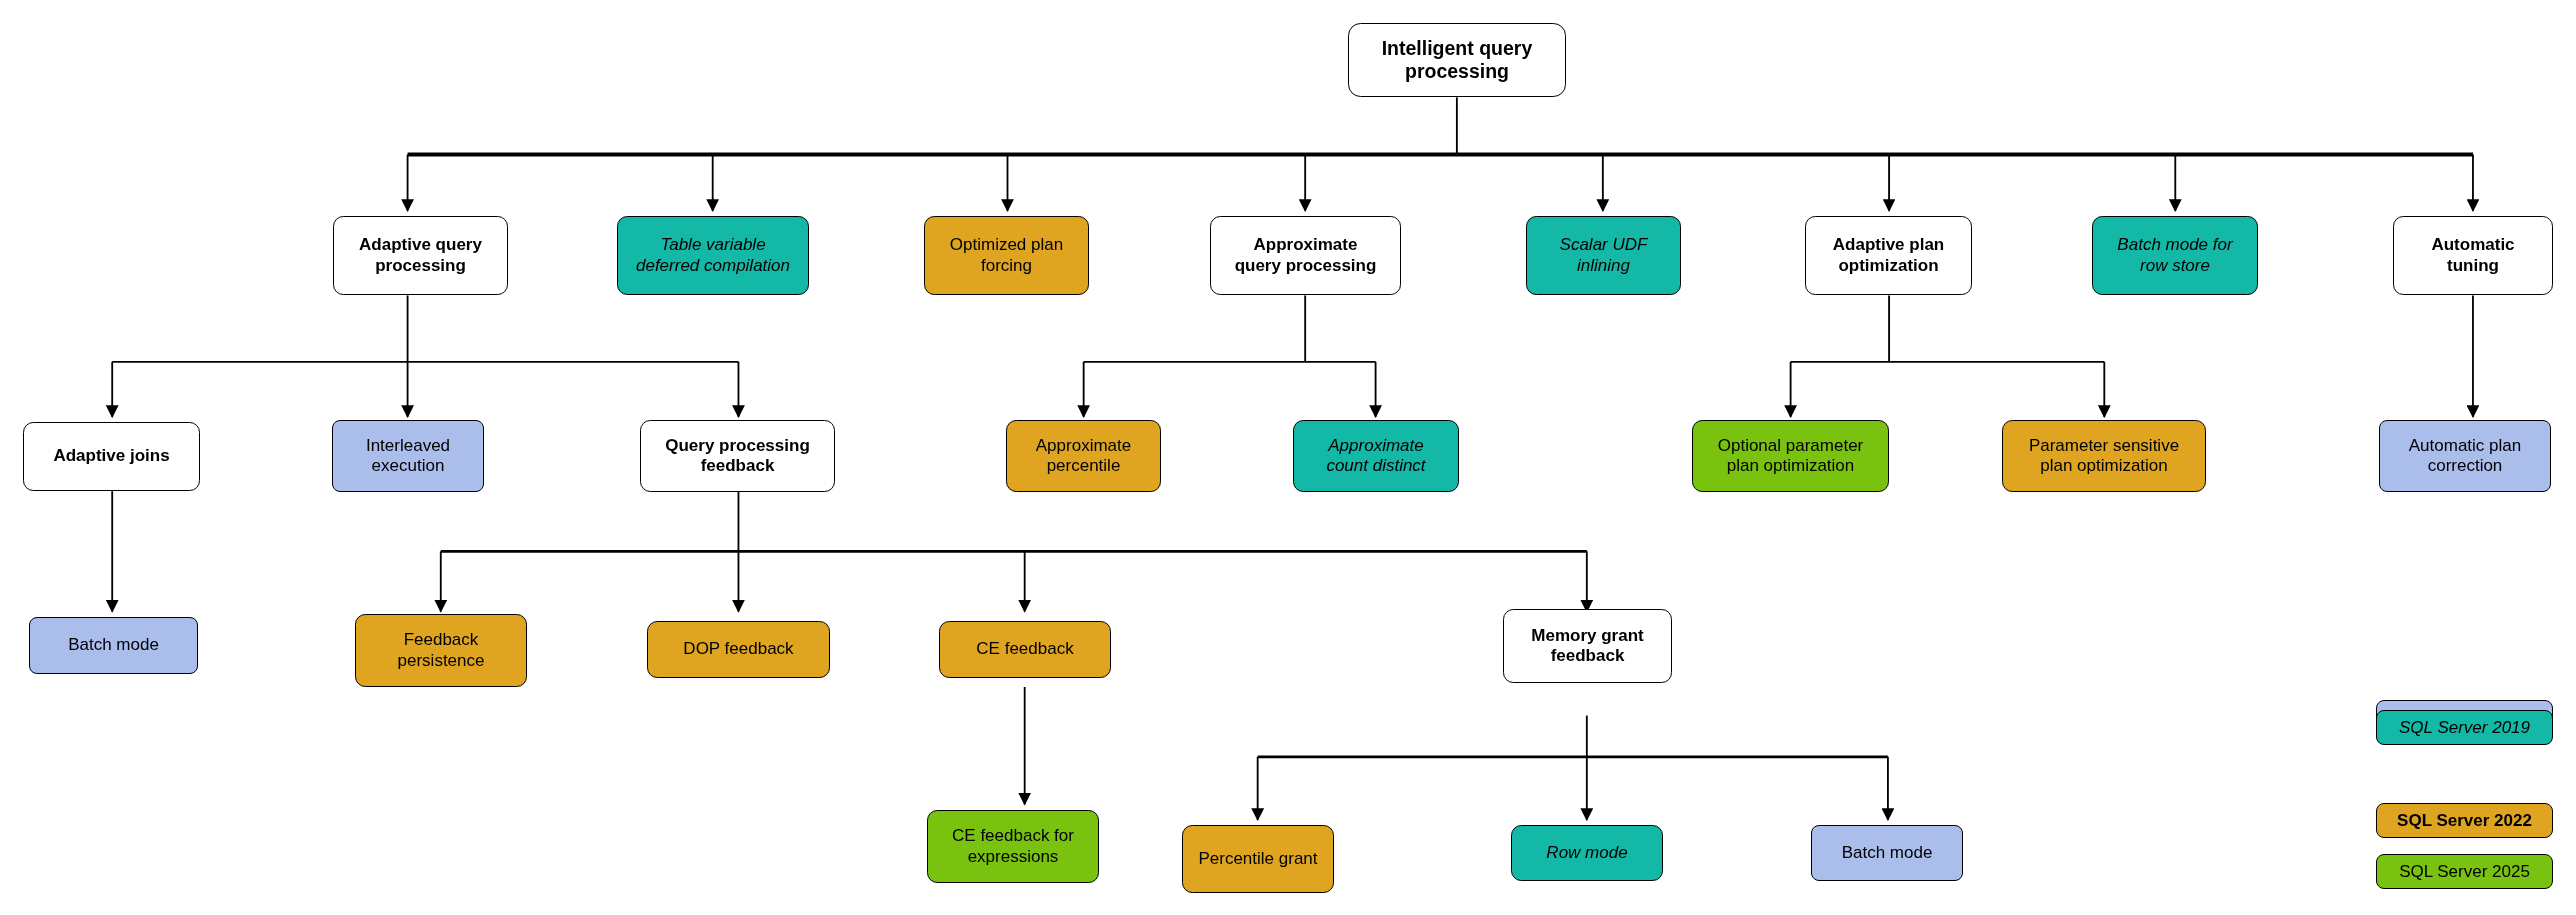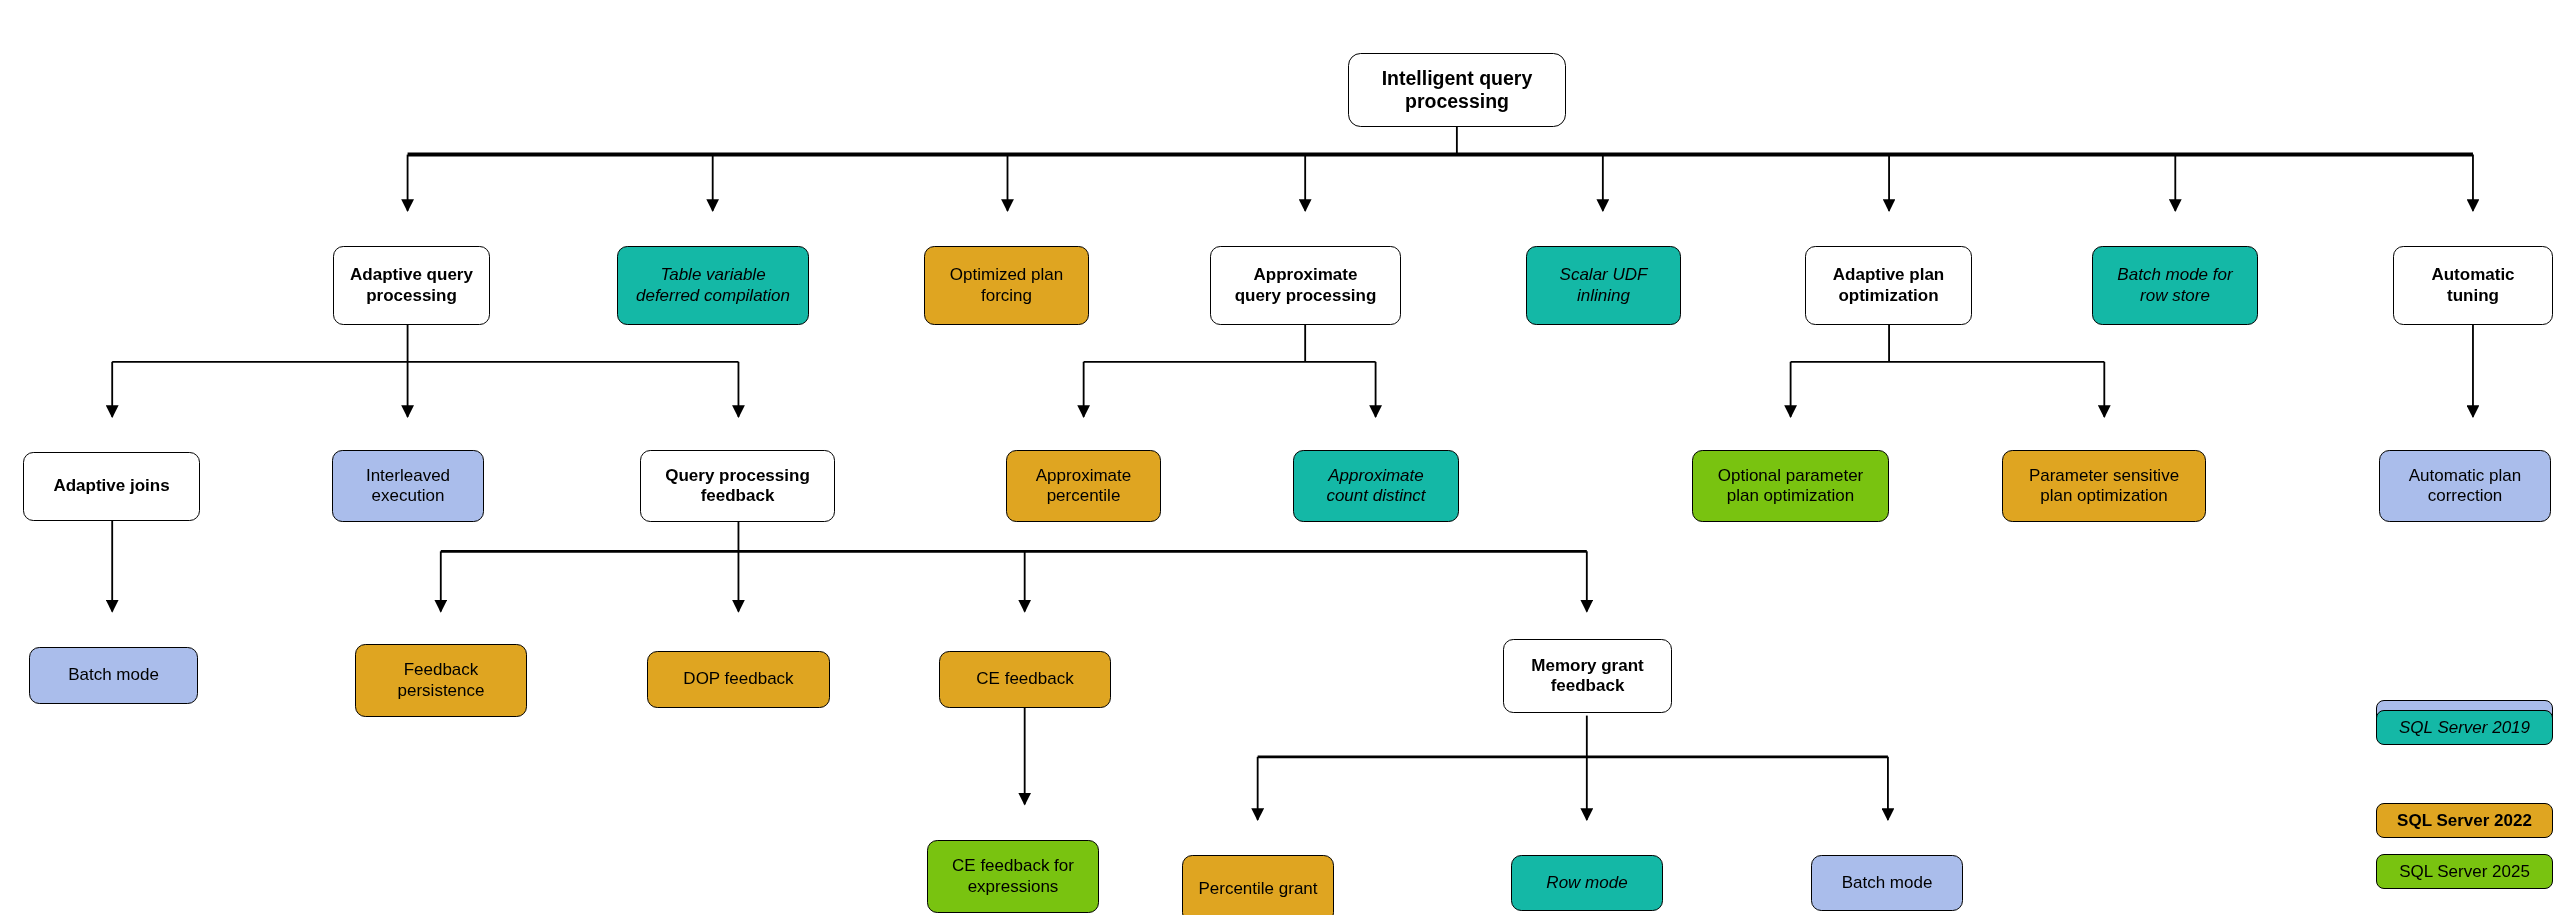--- a/index.html
+++ b/index.html
@@ -32,32 +32,31 @@
     border: 1.7px solid #000000;
     border-radius: 10.3px;
     display: flex;
     align-items: center;
     justify-content: center;
     text-align: center;
     line-height: 1.18;
     color: #000000;
     padding: 2.3px 5.7px;
     background: #ffffff;
-    margin-top: 30px;
   }
   .node .label {
     display: block;
     width: 100%;
     white-space: pre-line;
   }
   .fill-white  { background: #ffffff; }
   .fill-gray   { background: #14b8a6; font-style: italic; }
   .fill-orange { background: #dfa521; }
   .fill-green  { background: #79c310; }
-  .fill-blue   { background: #aabdeb; }
+  .fill-blue   { background: #aabdeb; border-radius: 8px; }
 
   .bold   { font-weight: bold; }
   .normal { font-weight: normal; }
 
   .legend-box {
     position: absolute;
     box-sizing: border-box;
     border: 1.7px solid #000000;
     border-radius: 8px;
     display: flex;
@@ -127,21 +126,21 @@
       <path d="M 2772 1322 L 2772 1432" marker-end="url(#arrow)"></path>
       <path d="M 3298 1322 L 3298 1432" marker-end="url(#arrow)"></path>
     </g>
   </svg>
 
   <div class="node fill-white bold" style="left:1348px; top:23px; width:218px; height:74px; font-size:19.5px; border-radius:12.6px;">
     <span class="label">Intelligent query
 processing</span>
   </div>
 
-  <div class="node fill-white bold" style="left:333px; top:216px; width:157px; height:79px; font-size:17px;">
+  <div class="node fill-white bold" style="left:333px; top:216px; width:175px; height:79px; font-size:17px;">
     <span class="label">Adaptive query
 processing</span>
   </div>
 
   <div class="node fill-gray normal" style="left:617px; top:216px; width:192px; height:79px; font-size:17px;">
     <span class="label">Table variable
 deferred compilation</span>
   </div>
 
   <div class="node fill-orange normal" style="left:924px; top:216px; width:165px; height:79px; font-size:17px;">

